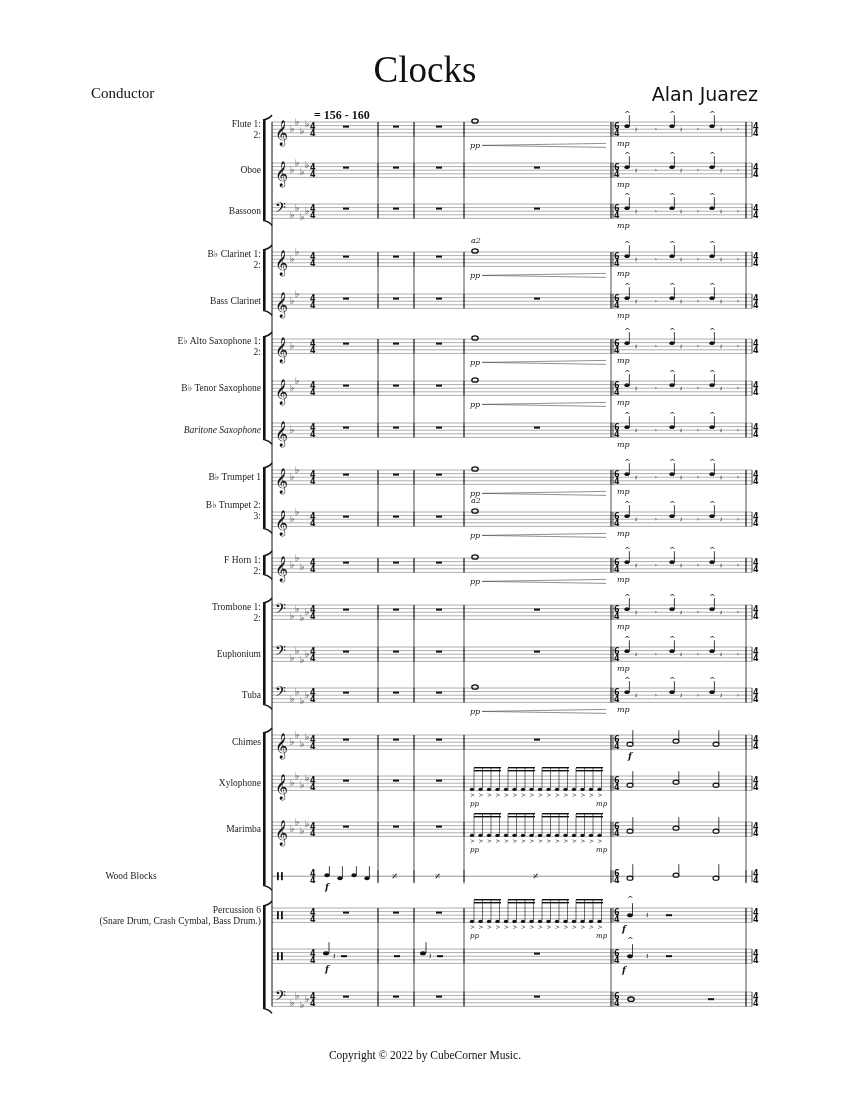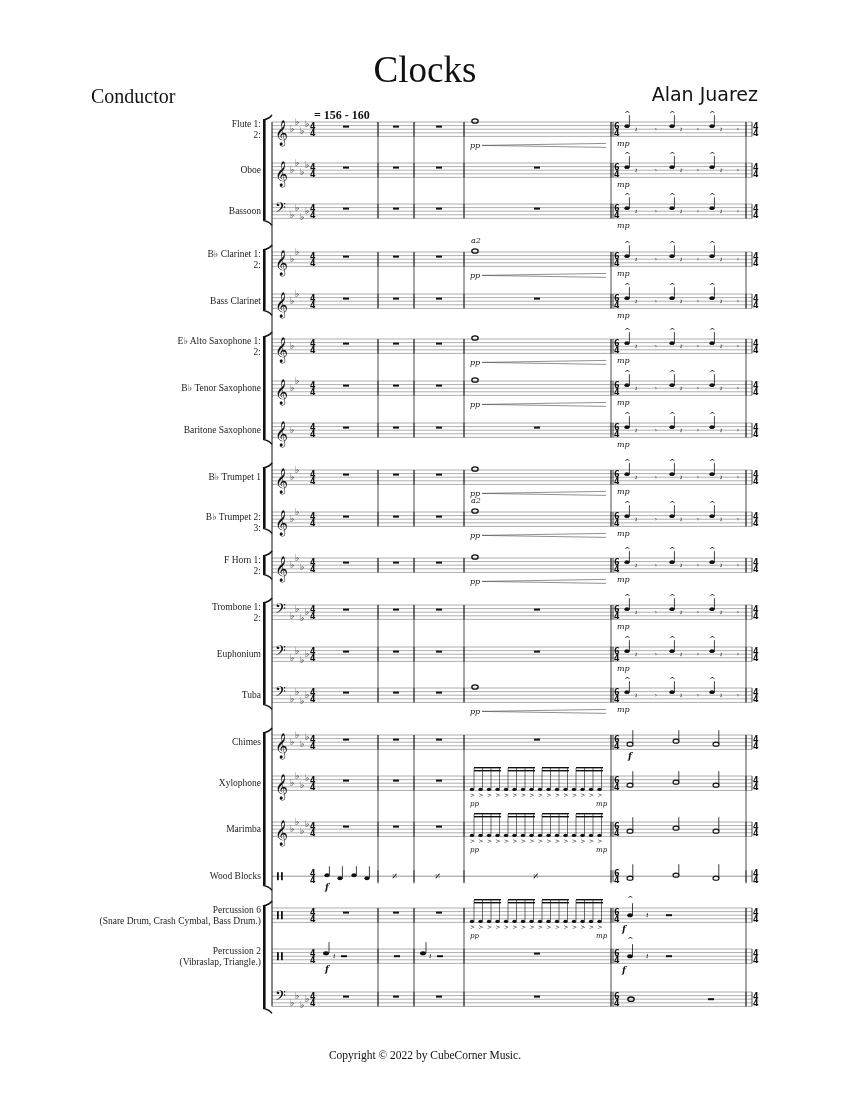--- a/index.html
+++ b/index.html
@@ -1,18 +1,18 @@
 <!DOCTYPE html>
 <html><head>
 <meta charset="utf-8">
 <style>
   html, body { margin:0; padding:0; background:#ffffff; }
   body { width:850px; height:1100px; position:relative; overflow:hidden; font-family:"DejaVu Serif", serif; color:#111; }
   .title { position:absolute; top:48px; left:0; width:850px; text-align:center; font-family:"Liberation Serif", serif; font-size:37px; }
-  .subtitle-left { position:absolute; top:85px; left:91px; font-family:"Liberation Serif", serif; font-size:20px; }
+  .subtitle-left { position:absolute; top:85px; left:91px; font-family:"Liberation Serif", serif; font-size:15px; }
   .composer { position:absolute; top:83px; right:92px; font-family:"DejaVu Sans", sans-serif; font-size:19px; }
   .tempo { position:absolute; top:108px; left:314px; font-family:"Liberation Serif", serif; font-weight:bold; font-size:12px; }
   .label { position:absolute; right:0; width:260px; text-align:right; font-family:"Liberation Serif", serif; font-size:9.5px; line-height:11px; color:#222; }
   .labels { position:absolute; left:0; top:0; width:261px; height:1100px; }
   svg.score { position:absolute; left:0; top:0; }
   .copyright { position:absolute; top:1049px; left:0; width:850px; text-align:center; font-family:"Liberation Serif", serif; font-size:11.5px; }
 </style>
 </head>
 <body>
 
@@ -39,27 +39,27 @@
     <div class="label" style="top: 296.2px;">
       <div>Bass Clarinet</div>
     </div>
     <div class="label" style="top: 336.2px;">
       <div>E♭ Alto Saxophone 1:</div>
       <div>2:</div>
     </div>
     <div class="label" style="top: 383.2px; margin-left: 8px;">
       <div>B♭ Tenor Saxophone</div>
     </div>
-    <div class="label" style="top: 425.2px;">
+    <div class="label" style="top: 425.2px; font-style: italic;">
       <div>Baritone Saxophone</div>
     </div>
     <div class="label" style="top: 472.2px;">
       <div>B♭ Trumpet 1</div>
     </div>
-    <div class="label" style="top: 512px;">
+    <div class="label" style="top: 500px;">
       <div>B♭ Trumpet 2:</div>
       <div>3:</div>
     </div>
     <div class="label" style="top: 555.2px;">
       <div>F Horn 1:</div>
       <div>2:</div>
     </div>
     <div class="label" style="top: 602.2px;">
       <div>Trombone 1:</div>
       <div>2:</div>
@@ -72,30 +72,26 @@
     </div>
     <div class="label" style="top: 737.2px;">
       <div>Chimes</div>
     </div>
     <div class="label" style="top: 778.2px;">
       <div>Xylophone</div>
     </div>
     <div class="label" style="top: 824.2px;">
       <div>Marimba</div>
     </div>
-    <div class="label" style="top: 871.2px;">
+    <div class="label" style="top: 871.2px; text-align: center;">
       <div>Wood Blocks</div>
     </div>
     <div class="label" style="top: 905.2px;">
       <div>Percussion 6</div>
       <div>(Snare Drum, Crash Cymbal, Bass Drum.)</div>
-    </div>
-    <div class="label" style="top: 946.2px;">
-      <div>Percussion 2</div>
-      <div>(Vibraslap, Triangle.)</div>
     </div>
   </div>
 
 <svg class="score" id="score" width="850" height="1100" xmlns="http://www.w3.org/2000/svg">
     <line x1="272" y1="122" x2="752" y2="122" stroke="#777" stroke-width="0.6"></line>
     <line x1="272" y1="125.6" x2="752" y2="125.6" stroke="#777" stroke-width="0.6"></line>
     <line x1="272" y1="129.2" x2="752" y2="129.2" stroke="#777" stroke-width="0.6"></line>
     <line x1="272" y1="132.8" x2="752" y2="132.8" stroke="#777" stroke-width="0.6"></line>
     <line x1="272" y1="136.4" x2="752" y2="136.4" stroke="#777" stroke-width="0.6"></line>
     <text x="275" y="140.4" font-family="&quot;DejaVu Serif&quot;, serif" font-size="22" fill="#111">𝄞</text>

